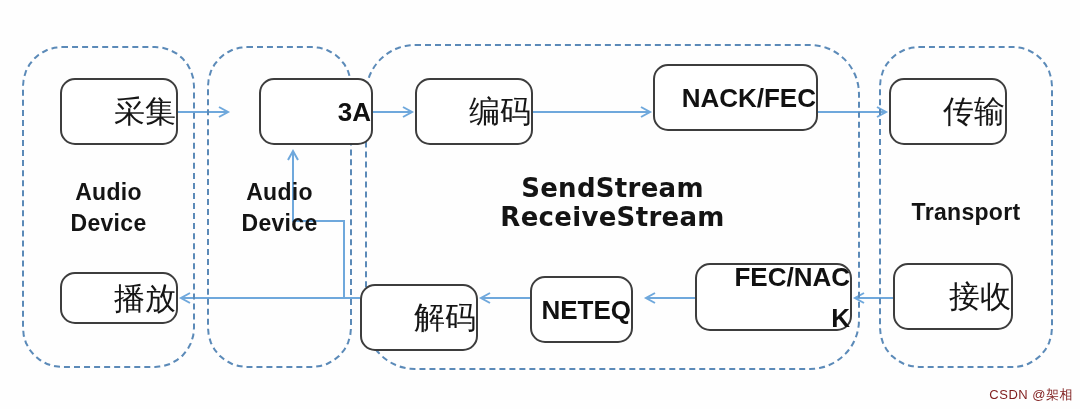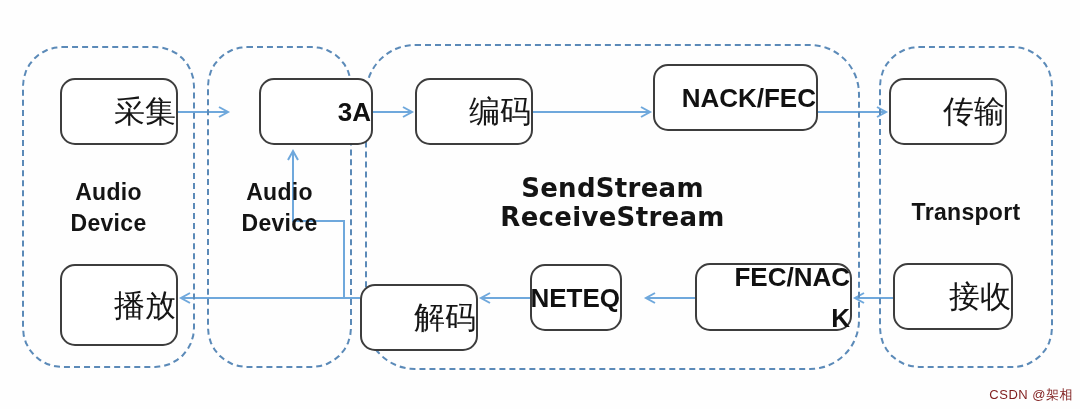--- a/index.html
+++ b/index.html
@@ -128,27 +128,27 @@
   <div class="node" style="left:415px; top:78px; width:118px; height:67px;">
     <span class="zh">编码</span>
   </div>
   <div class="node" style="left:653px; top:64px; width:165px; height:67px;">
     <span class="en">NACK/FEC</span>
   </div>
   <div class="node" style="left:889px; top:78px; width:118px; height:67px;">
     <span class="zh">传输</span>
   </div>
 
-  <div class="node" style="left:60px; top:264px; width:118px; height:82px;">
+  <div class="node" style="left:60px; top:272px; width:118px; height:52px;">
     <span class="zh">播放</span>
   </div>
   <div class="node" style="left:360px; top:264px; width:118px; height:67px;margin-top:20px;">
     <span class="zh">解码</span>
   </div>
-  <div class="node" style="left:530px; top:264px; width:92px; height:67px;">
+  <div class="node" style="left:530px; top:276px; width:103px; height:67px;">
     <span class="en">NETEQ</span>
   </div>
   <div class="node" style="left:695px; top:263px; width:157px; height:68px;gap:11px;">
     <span class="en">FEC/NAC</span>
     <span class="en">K</span>
   </div>
   <div class="node" style="left:893px; top:263px; width:120px; height:67px;">
     <span class="zh">接收</span>
   </div>
 

